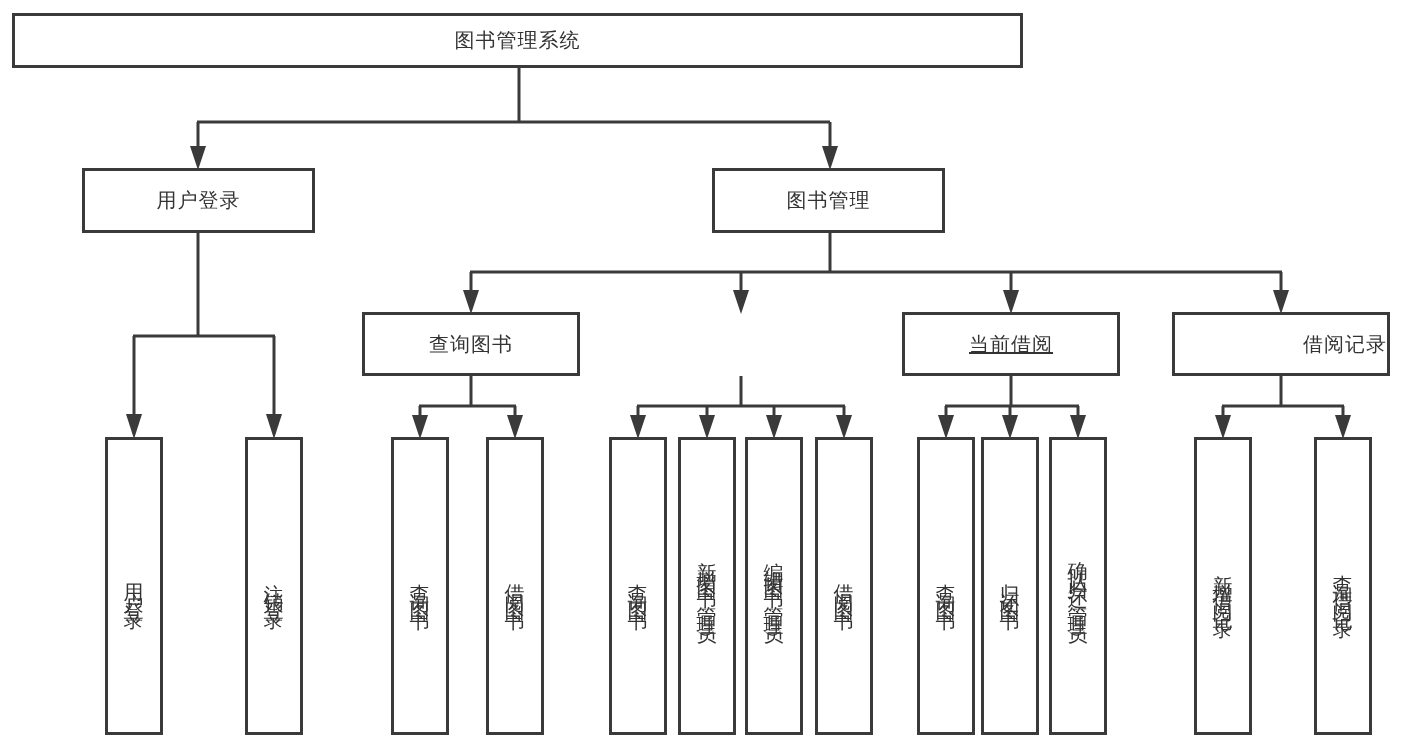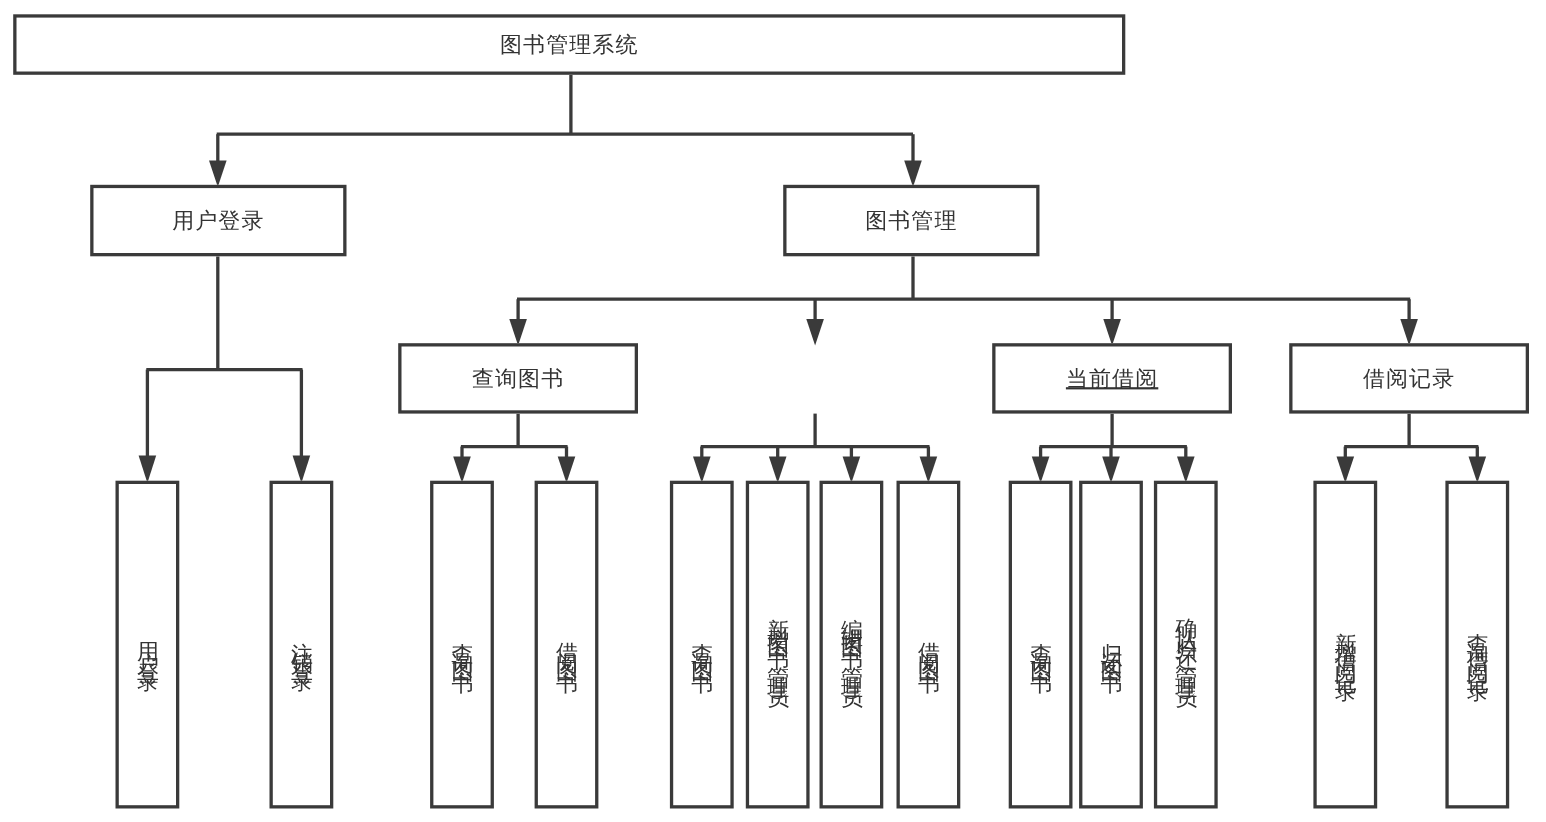--- a/index.html
+++ b/index.html
@@ -142,21 +142,21 @@
   <div class="node lvl2" style="left:712px;">
     <span class="lbl">图书管理</span>
   </div>
 
   <div class="node lvl3" style="left:362px;">
     <span class="lbl">查询图书</span>
   </div>
   <div class="node lvl3" style="left:902px;text-decoration:underline;">
     <span class="lbl">当前借阅</span>
   </div>
-  <div class="node lvl3" style="left:1172px;">
+  <div class="node lvl3" style="left:1172px;justify-content:flex-end;">
     <span class="lbl">借阅记录</span>
   </div>
 
   <div class="node leaf" style="left:105px;">
     <span class="lbl">用户登录</span>
   </div>
   <div class="node leaf" style="left:245px;">
     <span class="lbl">注销登录</span>
   </div>
 

